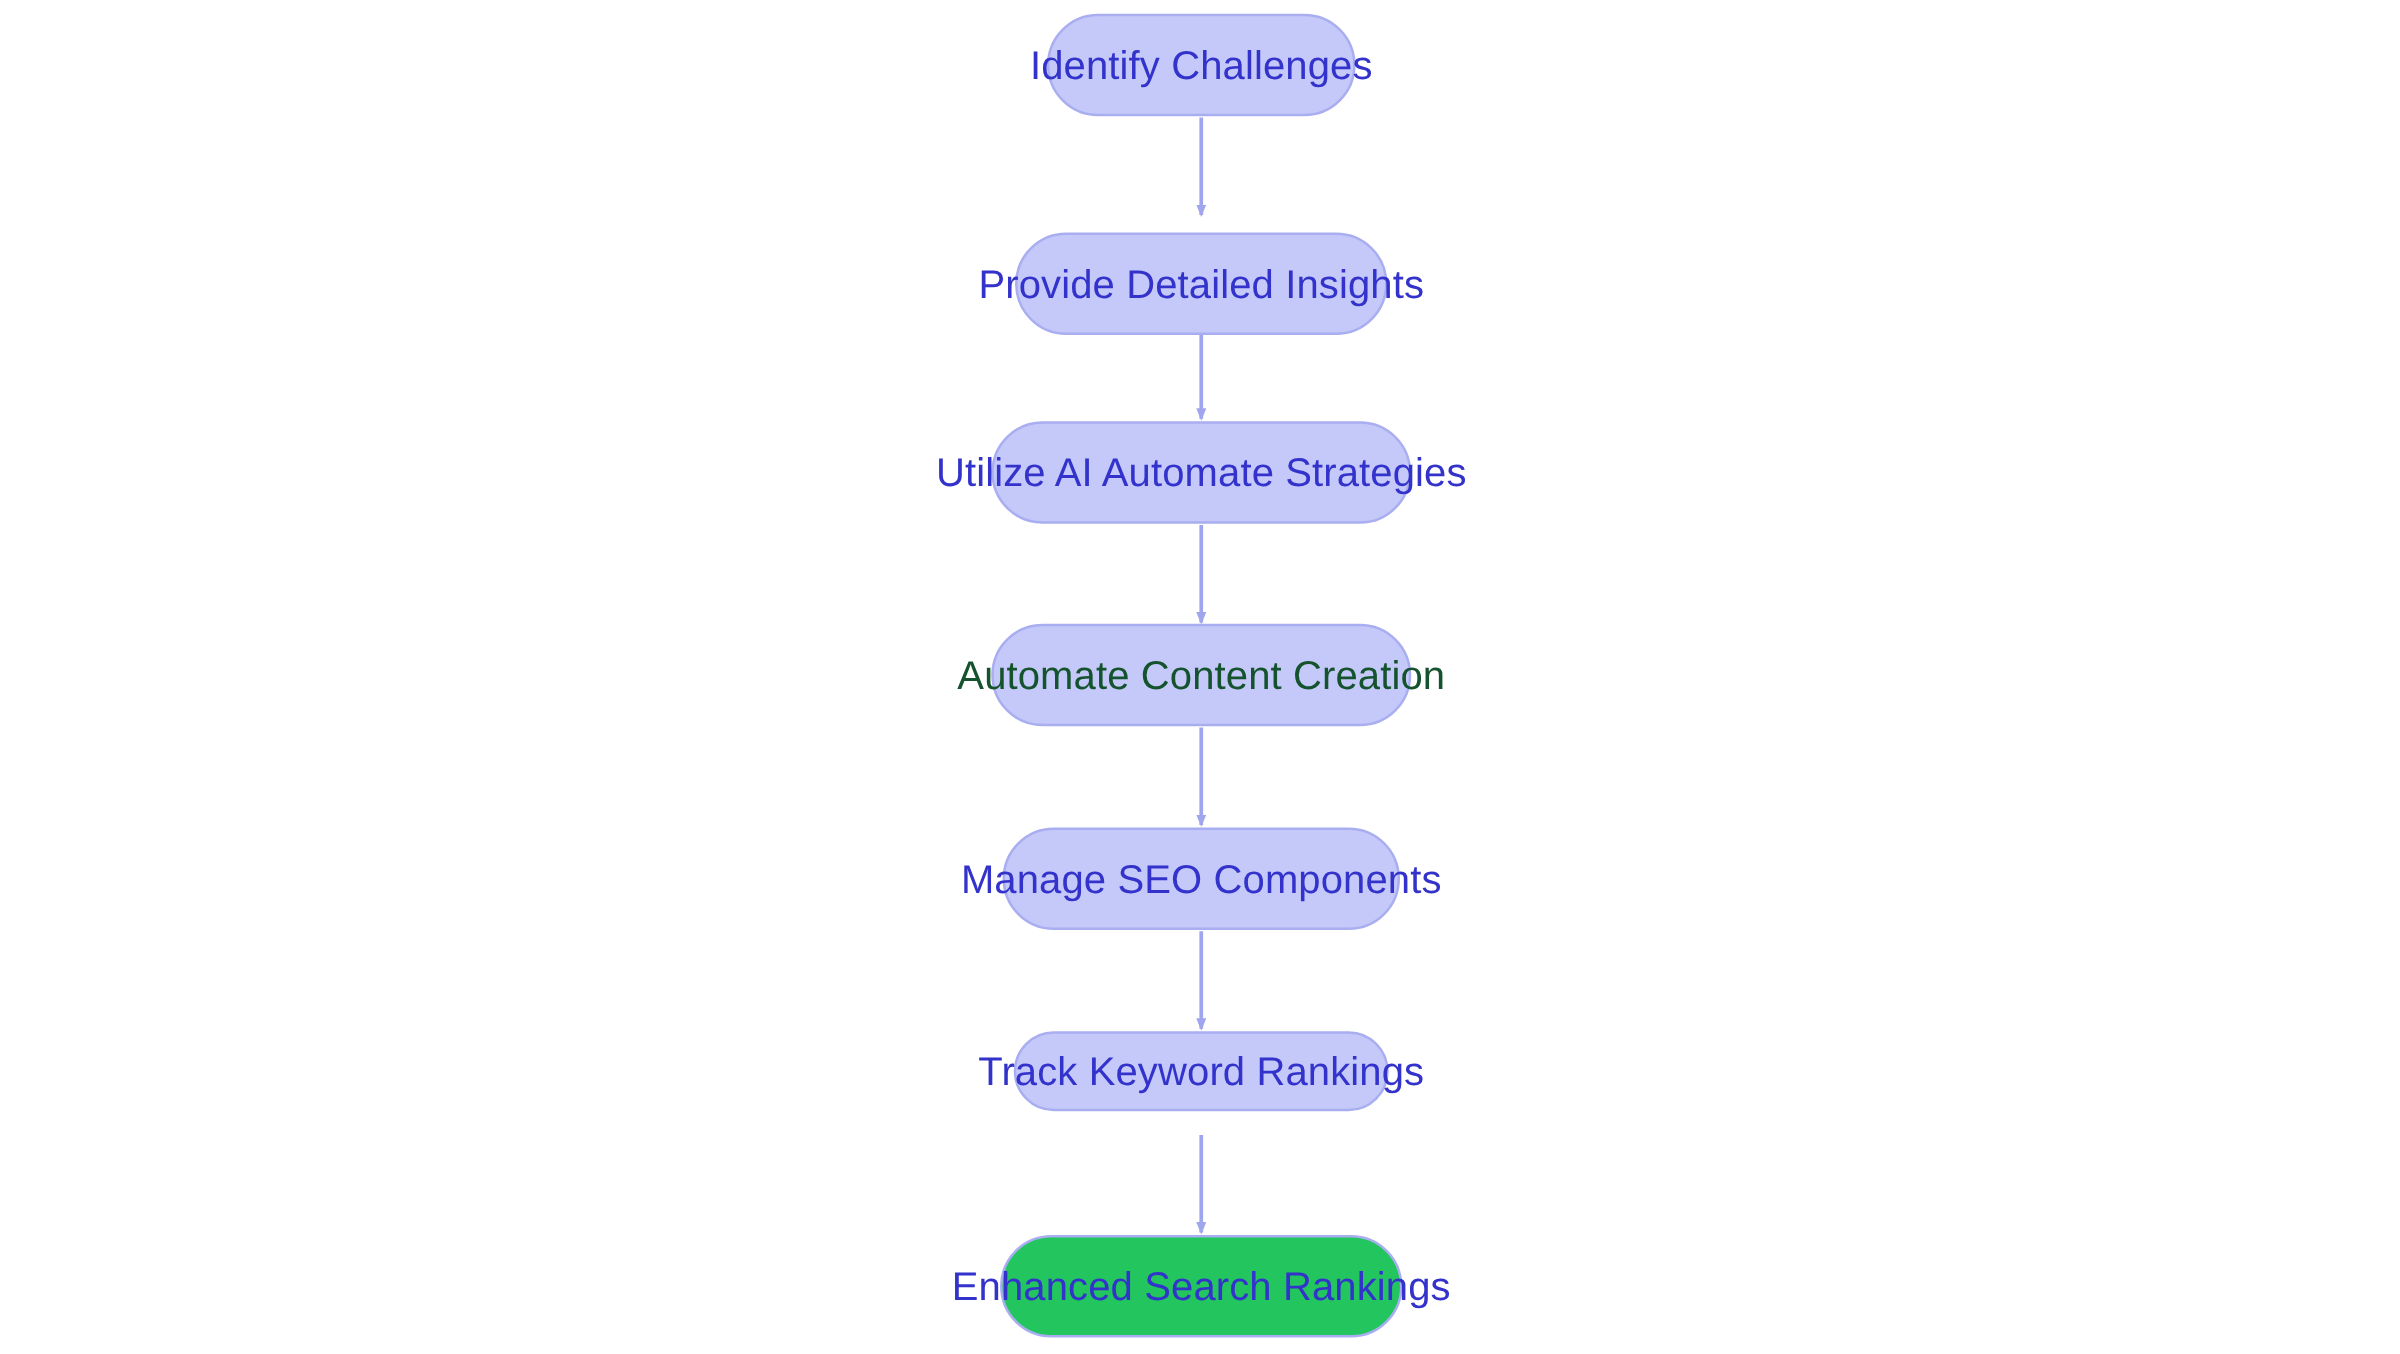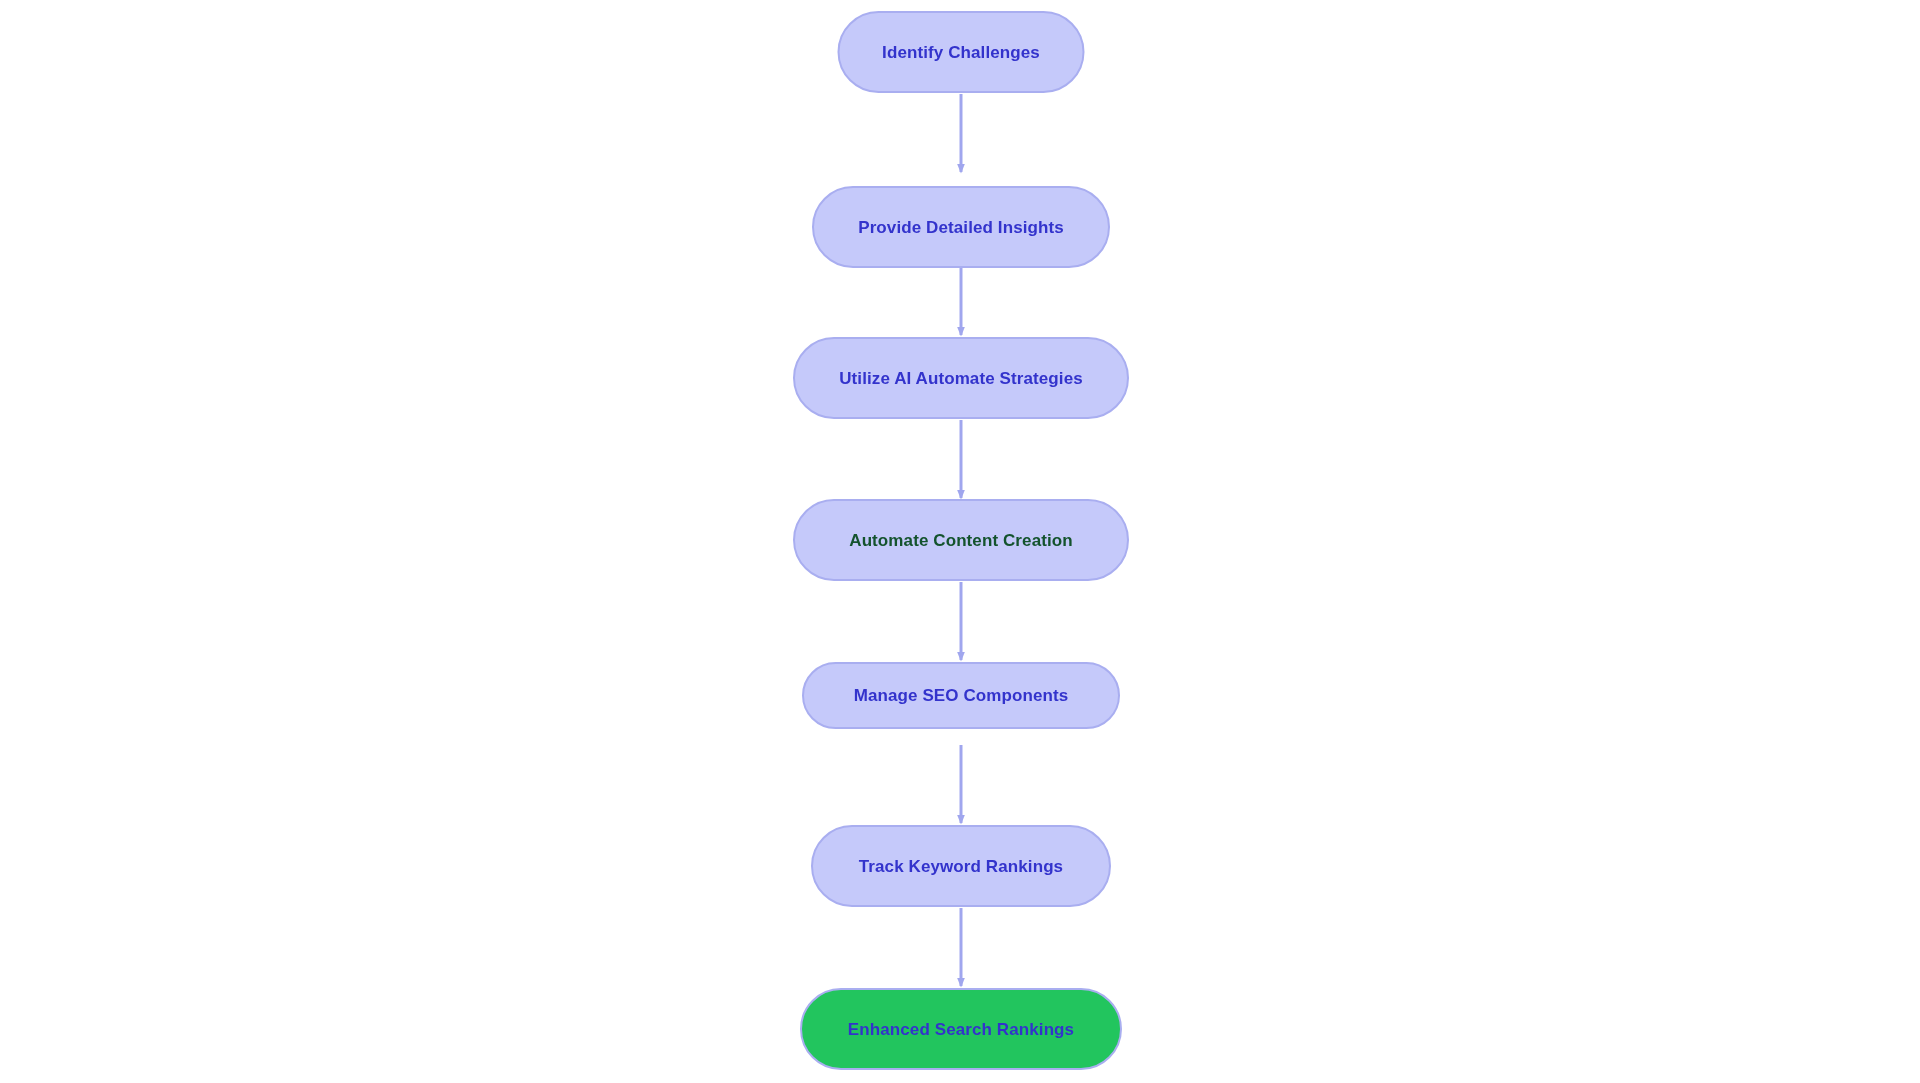--- a/index.html
+++ b/index.html
@@ -42,22 +42,22 @@
     align-items: center;
     justify-content: center;
     background: #c5c9fa;
     border: 2px solid #a9aef0;
     border-radius: 999px;
     transform: translateX(-50%);
   }
   .flow-node-label {
     color: #3333cc;
     font-family: "Liberation Sans", sans-serif;
-    font-size: 17px;
-    font-weight: 700;
+    font-size: 32px;
+    font-weight: 400;
     line-height: 1;
     letter-spacing: 0.1px;
     white-space: nowrap;
     user-select: none;
   }
 </style>
 </head>
 <body>
 
 <div id="flowchart-canvas">
@@ -84,24 +84,24 @@
       </div>
       <div class="flow-node" style="left: 961px; top: 174px; width: 298px; height: 82px; background: rgb(197, 201, 250); border-color: rgb(169, 174, 240); margin-top: 12px;">
         <span class="flow-node-label" style="color: rgb(51, 51, 204);">Provide Detailed Insights</span>
       </div>
       <div class="flow-node" style="left: 961px; top: 337px; width: 336px; height: 82px; background: rgb(197, 201, 250); border-color: rgb(169, 174, 240);">
         <span class="flow-node-label" style="color: rgb(51, 51, 204);">Utilize AI Automate Strategies</span>
       </div>
       <div class="flow-node" style="left: 961px; top: 499px; width: 336px; height: 82px; background: rgb(197, 201, 250); border-color: rgb(169, 174, 240);">
         <span class="flow-node-label" style="color: #14532d;">Automate Content Creation</span>
       </div>
-      <div class="flow-node" style="left: 961px; top: 662px; width: 318px; height: 67px; background: rgb(197, 201, 250); border-color: rgb(169, 174, 240);">
+      <div class="flow-node" style="left: 961px; top: 662px; width: 318px; height: 82px; background: rgb(197, 201, 250); border-color: rgb(169, 174, 240);">
         <span class="flow-node-label" style="color: rgb(51, 51, 204);">Manage SEO Components</span>
       </div>
-      <div class="flow-node" style="left: 961px; top: 825px; width: 300px; height: 82px; background: rgb(197, 201, 250); border-color: rgb(169, 174, 240);">
+      <div class="flow-node" style="left: 961px; top: 825px; width: 300px; height: 64px; background: rgb(197, 201, 250); border-color: rgb(169, 174, 240);">
         <span class="flow-node-label" style="color: rgb(51, 51, 204);">Track Keyword Rankings</span>
       </div>
       <div class="flow-node" style="left: 961px; top: 988px; width: 322px; height: 82px; background: #22c55e; border-color: rgb(169, 174, 240);">
         <span class="flow-node-label" style="color: rgb(51, 51, 204);">Enhanced Search Rankings</span>
       </div>
     </div>
 
 </div>
 
 </body></html>

